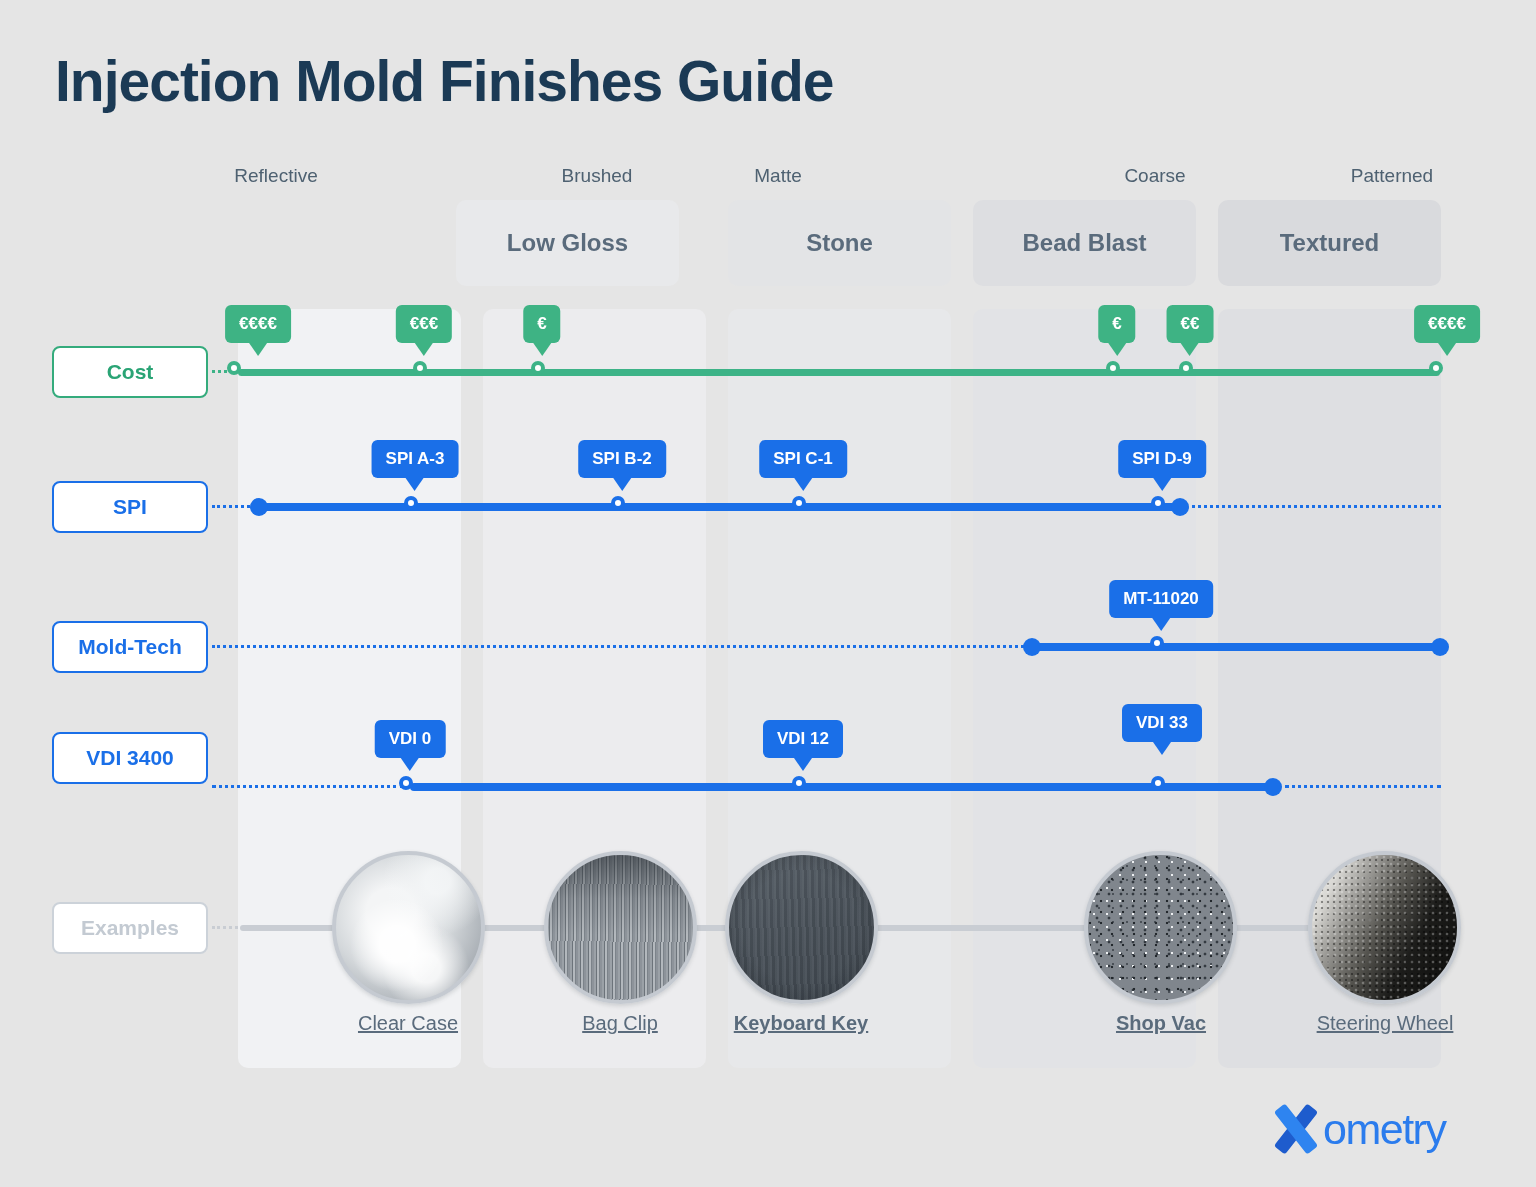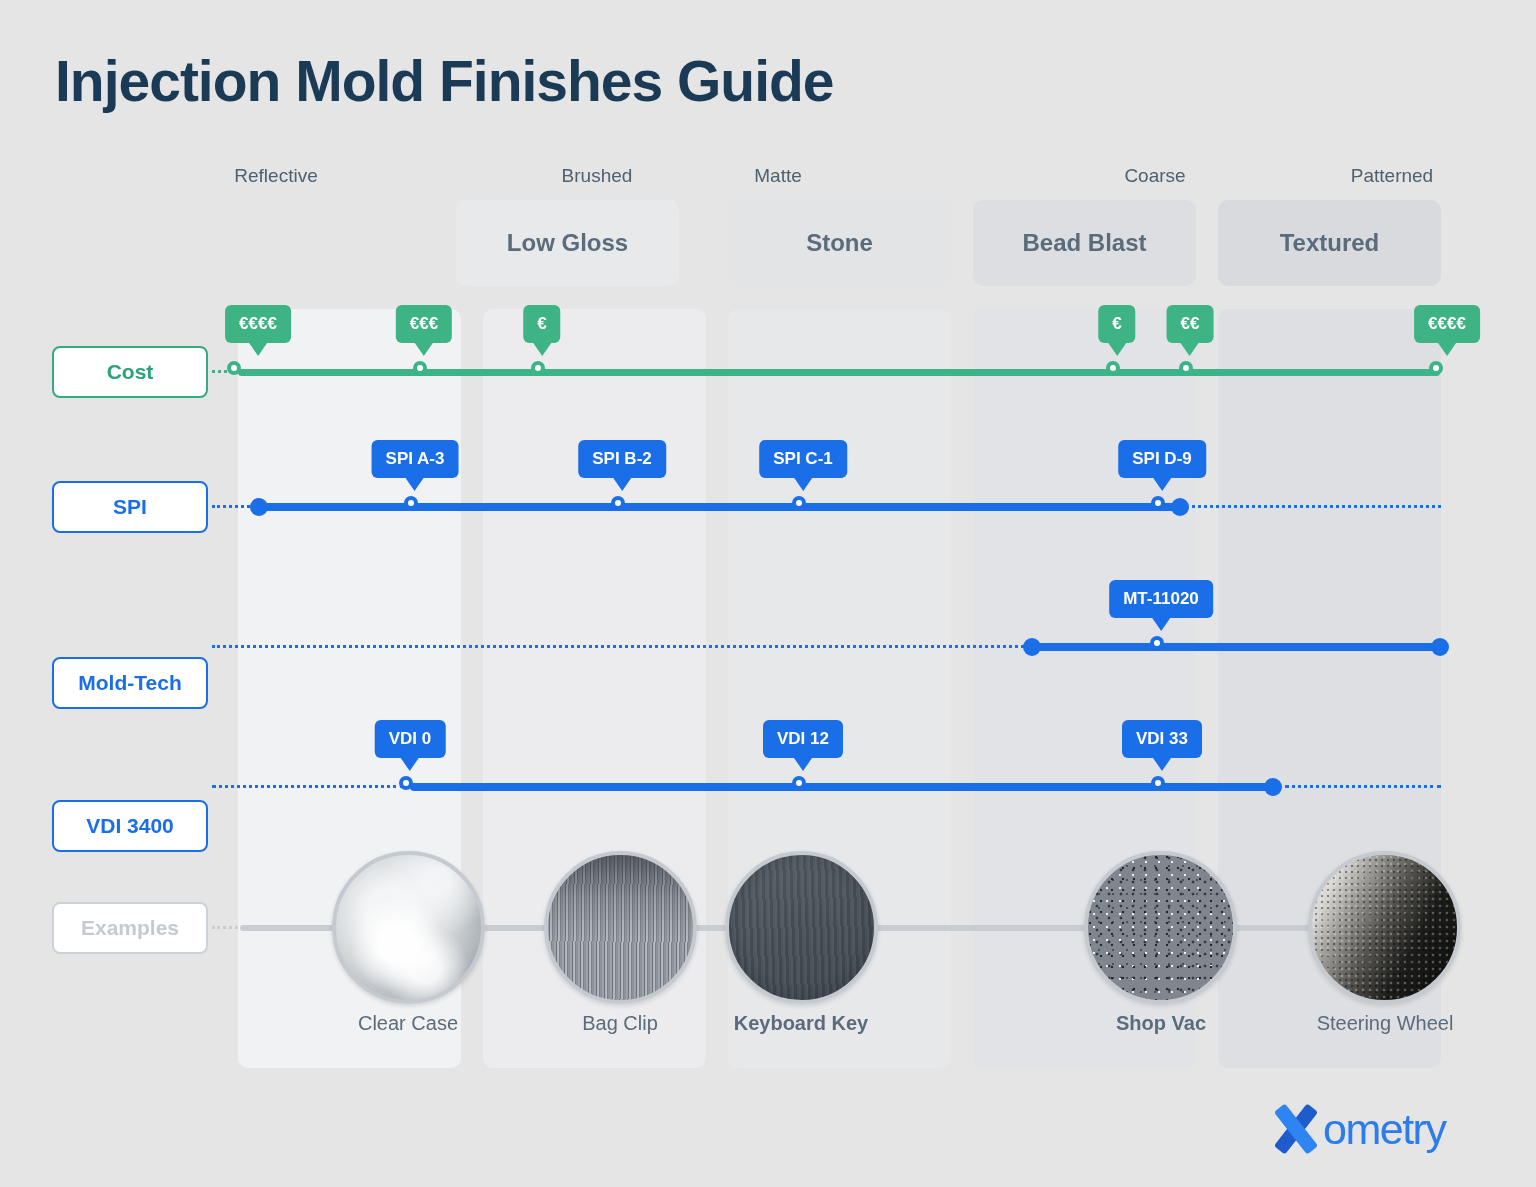--- a/index.html
+++ b/index.html
@@ -44,21 +44,21 @@
   .tip::after { content:""; position:absolute; top:100%; left:50%; transform:translateX(-50%);
                 border:9px solid transparent; border-top-width:13px; }
   .tip.green { background:#3eb384; }
   .tip.green::after { border-top-color:#3eb384; }
   .tip.blue { background:#1a6fe8; }
   .tip.blue::after { border-top-color:#1a6fe8; }
 
   .ex-circle { position:absolute; top:851px; width:153px; height:153px; border-radius:50%;
                border:4px solid #c5cad1; z-index:3; box-shadow:0 2px 4px rgba(60,70,80,.18); }
   .ex-caption { position:absolute; top:1012px; transform:translateX(-50%);
-                font-size:20px; color:#5a6b7c; white-space:nowrap; z-index:4; }
+                font-size:20px; color:#5a6b7c; white-space:nowrap; z-index:4;text-decoration:underline; }
   .ex-caption.bold { font-weight:bold; }
 
   .tx-polished { background:
       radial-gradient(circle at 42% 62%, rgba(255,255,255,.95) 0 14%, rgba(255,255,255,0) 38%),
       radial-gradient(circle at 62% 78%, rgba(255,255,255,.85) 0 10%, rgba(255,255,255,0) 30%),
       radial-gradient(circle at 70% 18%, rgba(245,247,248,.9) 0 8%, rgba(245,247,248,0) 35%),
       radial-gradient(circle at 38% 40%, #f4f5f6 0 20%, #d4d8db 48%, #a8aeb4 78%, #c2c7cb 100%);
   }
   .tx-brushed { background:
       linear-gradient(180deg, rgba(30,36,42,.55) 0%, rgba(30,36,42,.15) 30%, rgba(30,36,42,0) 55%),
@@ -146,38 +146,38 @@
   <div class="tip blue" style="left:415px;  top:440px;">SPI A-3</div>
   <div class="tip blue" style="left:622px;  top:440px;">SPI B-2</div>
   <div class="tip blue" style="left:803px;  top:440px;">SPI C-1</div>
   <div class="tip blue" style="left:1162px; top:440px;">SPI D-9</div>
 
   <div class="marker blue" style="left:404px;  top:496px;"></div>
   <div class="marker blue" style="left:611px;  top:496px;"></div>
   <div class="marker blue" style="left:792px;  top:496px;"></div>
   <div class="marker blue" style="left:1151px; top:496px;"></div>
 
-  <div class="row-label blue" style="top:621px;margin-top:36px;">Mold-Tech</div>
+  <div class="row-label blue" style="top:621px;">Mold-Tech</div>
   <div class="dot-line blue-dot" style="left:212px; top:645px; width:812px;"></div>
   <div class="solid-line blue-bg" style="left:1032px; top:643px; width:408px; height:8px;"></div>
   <div class="enddot blue-bg" style="left:1023px; top:638px;"></div>
   <div class="enddot blue-bg" style="left:1431px; top:638px;"></div>
 
   <div class="tip blue" style="left:1161px; top:580px;">MT-11020</div>
   <div class="marker blue" style="left:1150px; top:636px;"></div>
 
-  <div class="row-label blue" style="top:800px;">VDI 3400</div>
+  <div class="row-label blue" style="top:732px;">VDI 3400</div>
   <div class="dot-line blue-dot" style="left:212px; top:785px; width:192px;"></div>
   <div class="solid-line blue-bg" style="left:410px; top:783px; width:863px; height:8px;"></div>
   <div class="dot-line blue-dot" style="left:1285px; top:785px; width:156px;"></div>
   <div class="enddot blue-bg" style="left:1264px; top:778px;"></div>
 
   <div class="tip blue" style="left:410px;  top:720px;">VDI 0</div>
   <div class="tip blue" style="left:803px;  top:720px;">VDI 12</div>
-  <div class="tip blue" style="left:1162px; top:720px;">VDI 33</div>
+  <div class="tip blue" style="left:1162px; top:704px;">VDI 33</div>
 
   <div class="marker blue" style="left:399px;  top:776px;"></div>
   <div class="marker blue" style="left:792px;  top:776px;"></div>
   <div class="marker blue" style="left:1151px; top:776px;"></div>
 
   <div class="row-label gray" style="top:902px;">Examples</div>
   <div class="dot-line gray-dot" style="left:212px; top:926px; width:26px;"></div>
   <div class="solid-line gray-bg" style="left:240px; top:925px; width:1145px; height:6px;"></div>
 
   <div class="ex-circle tx-polished" style="left:332px;"></div>

